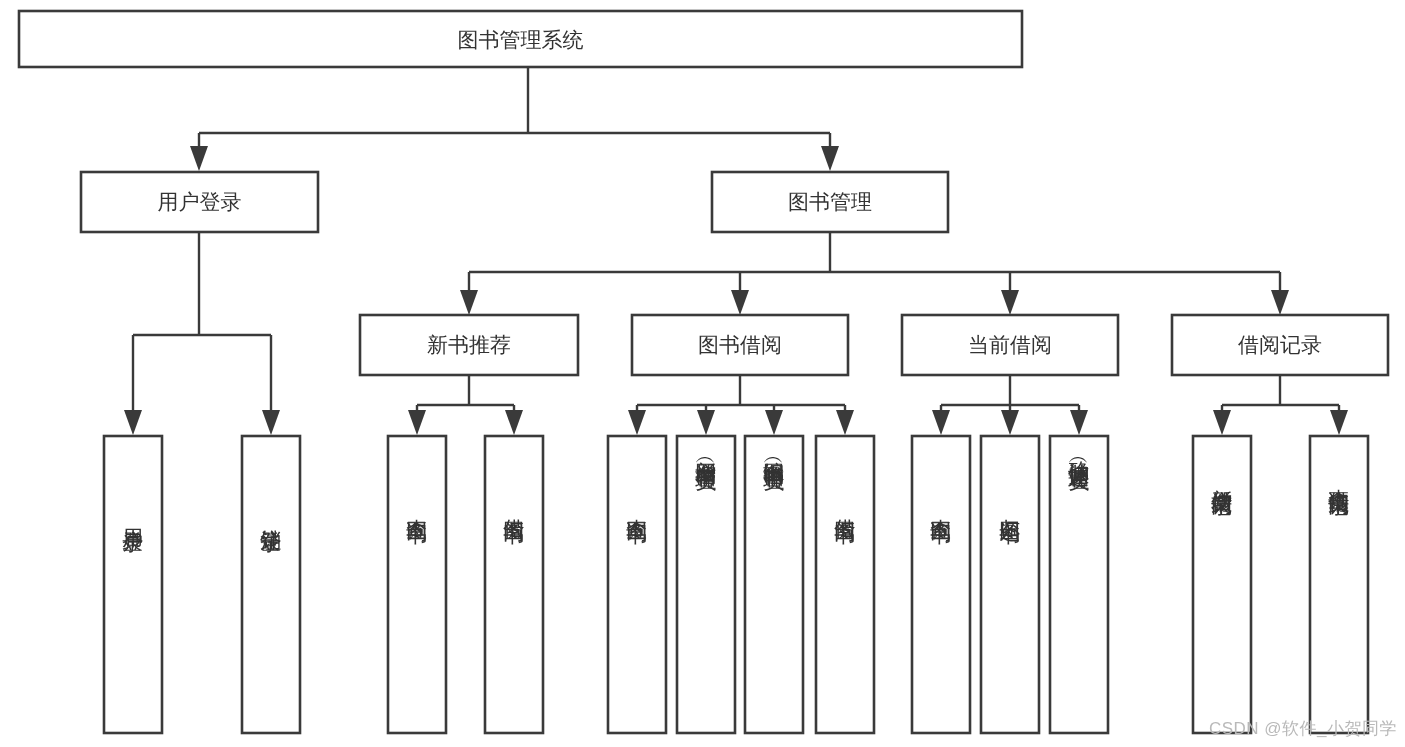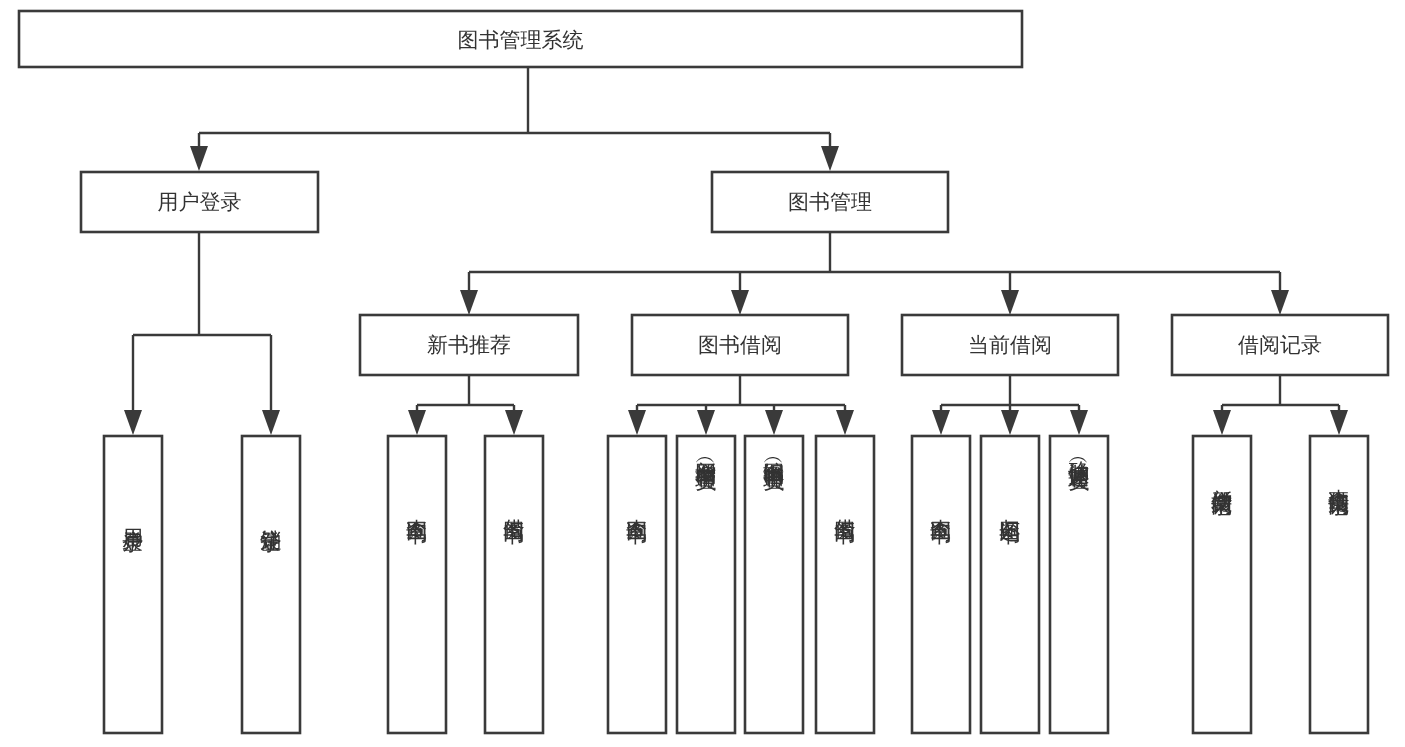--- a/index.html
+++ b/index.html
@@ -250,14 +250,15 @@
     <span class="leaf-label" style="margin-top:8px;">确认归还（管理员）</span>
   </div>
 
   <div class="leaf-label-wrap" style="left:1193px; top:436px; width:58px; height:297px;">
     <span class="leaf-label" style="margin-top:36px;">新增借阅记录</span>
   </div>
   <div class="leaf-label-wrap" style="left:1310px; top:436px; width:58px; height:297px;">
     <span class="leaf-label" style="margin-top:36px;">查询借阅记录</span>
   </div>
 
+  <div class="watermark">CSDN @软件_小贺同学</div>
 
 </div>
 
 </body></html>

